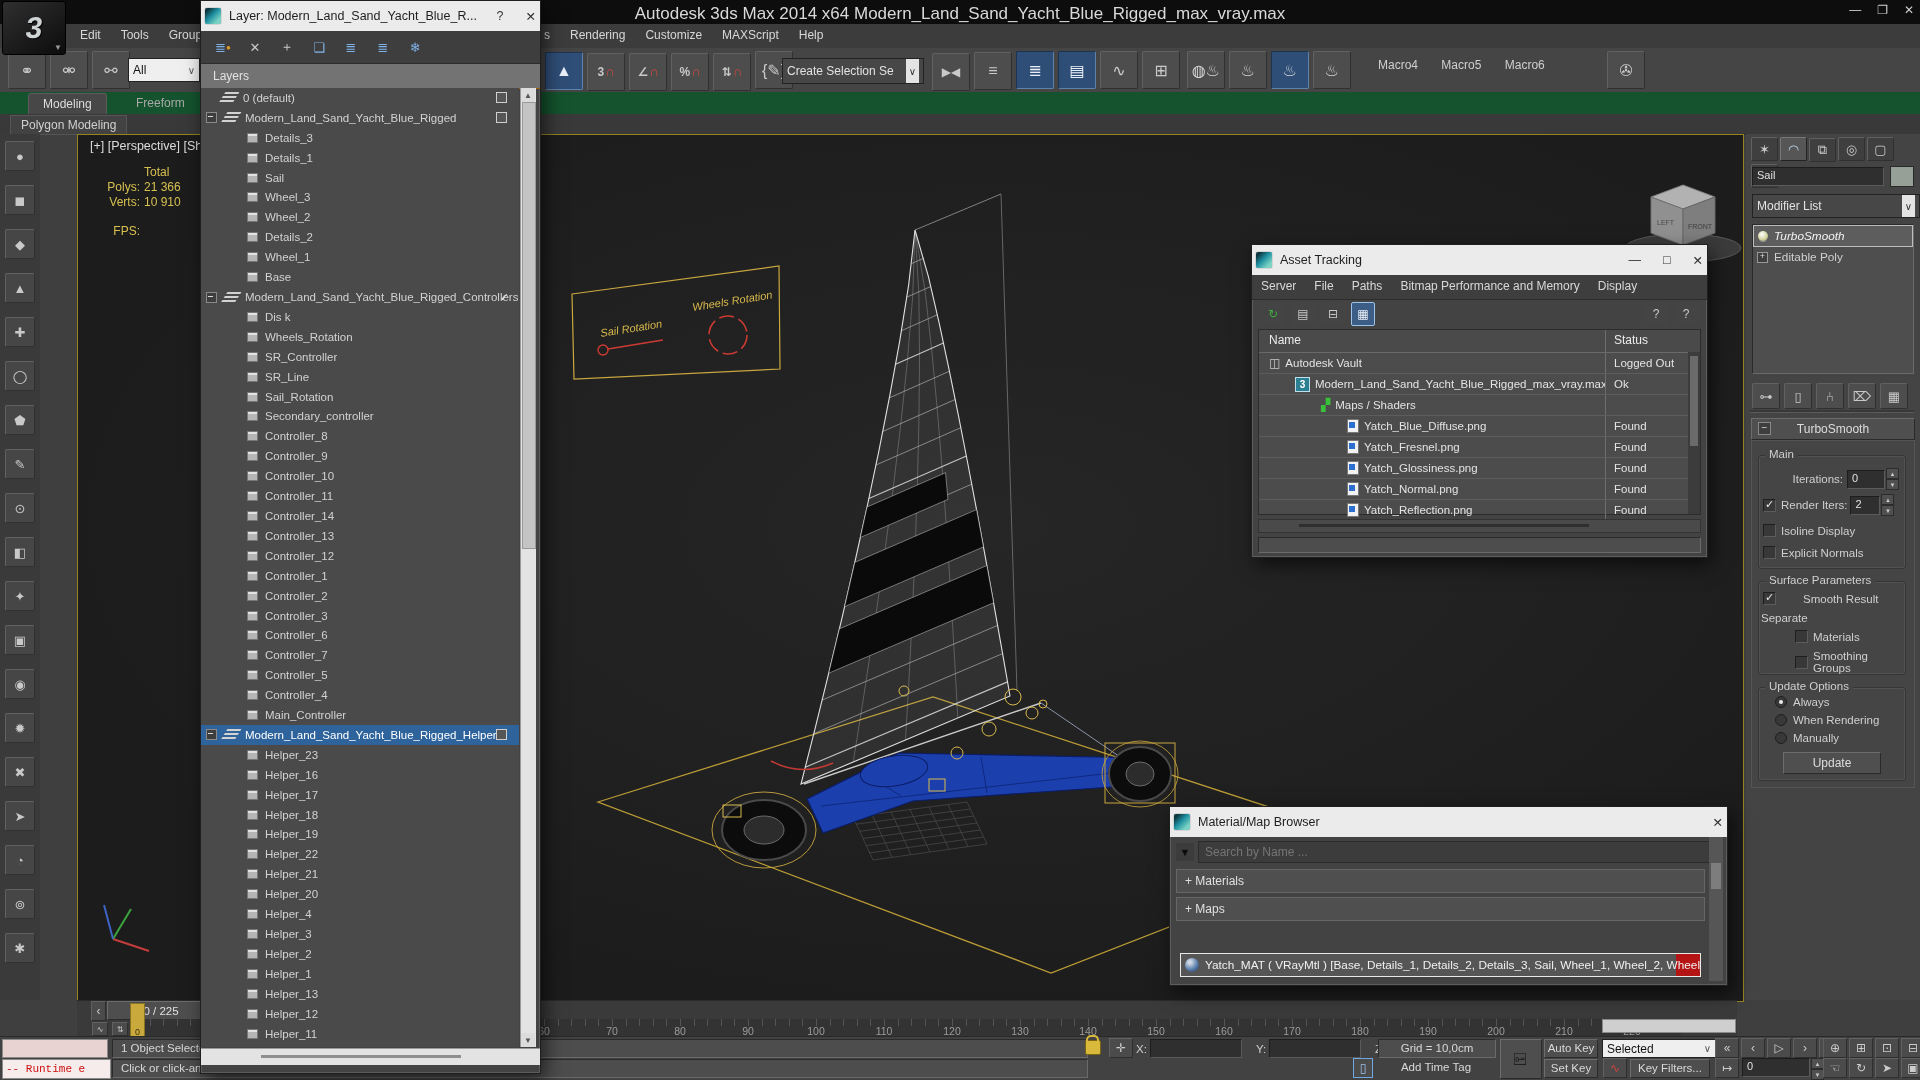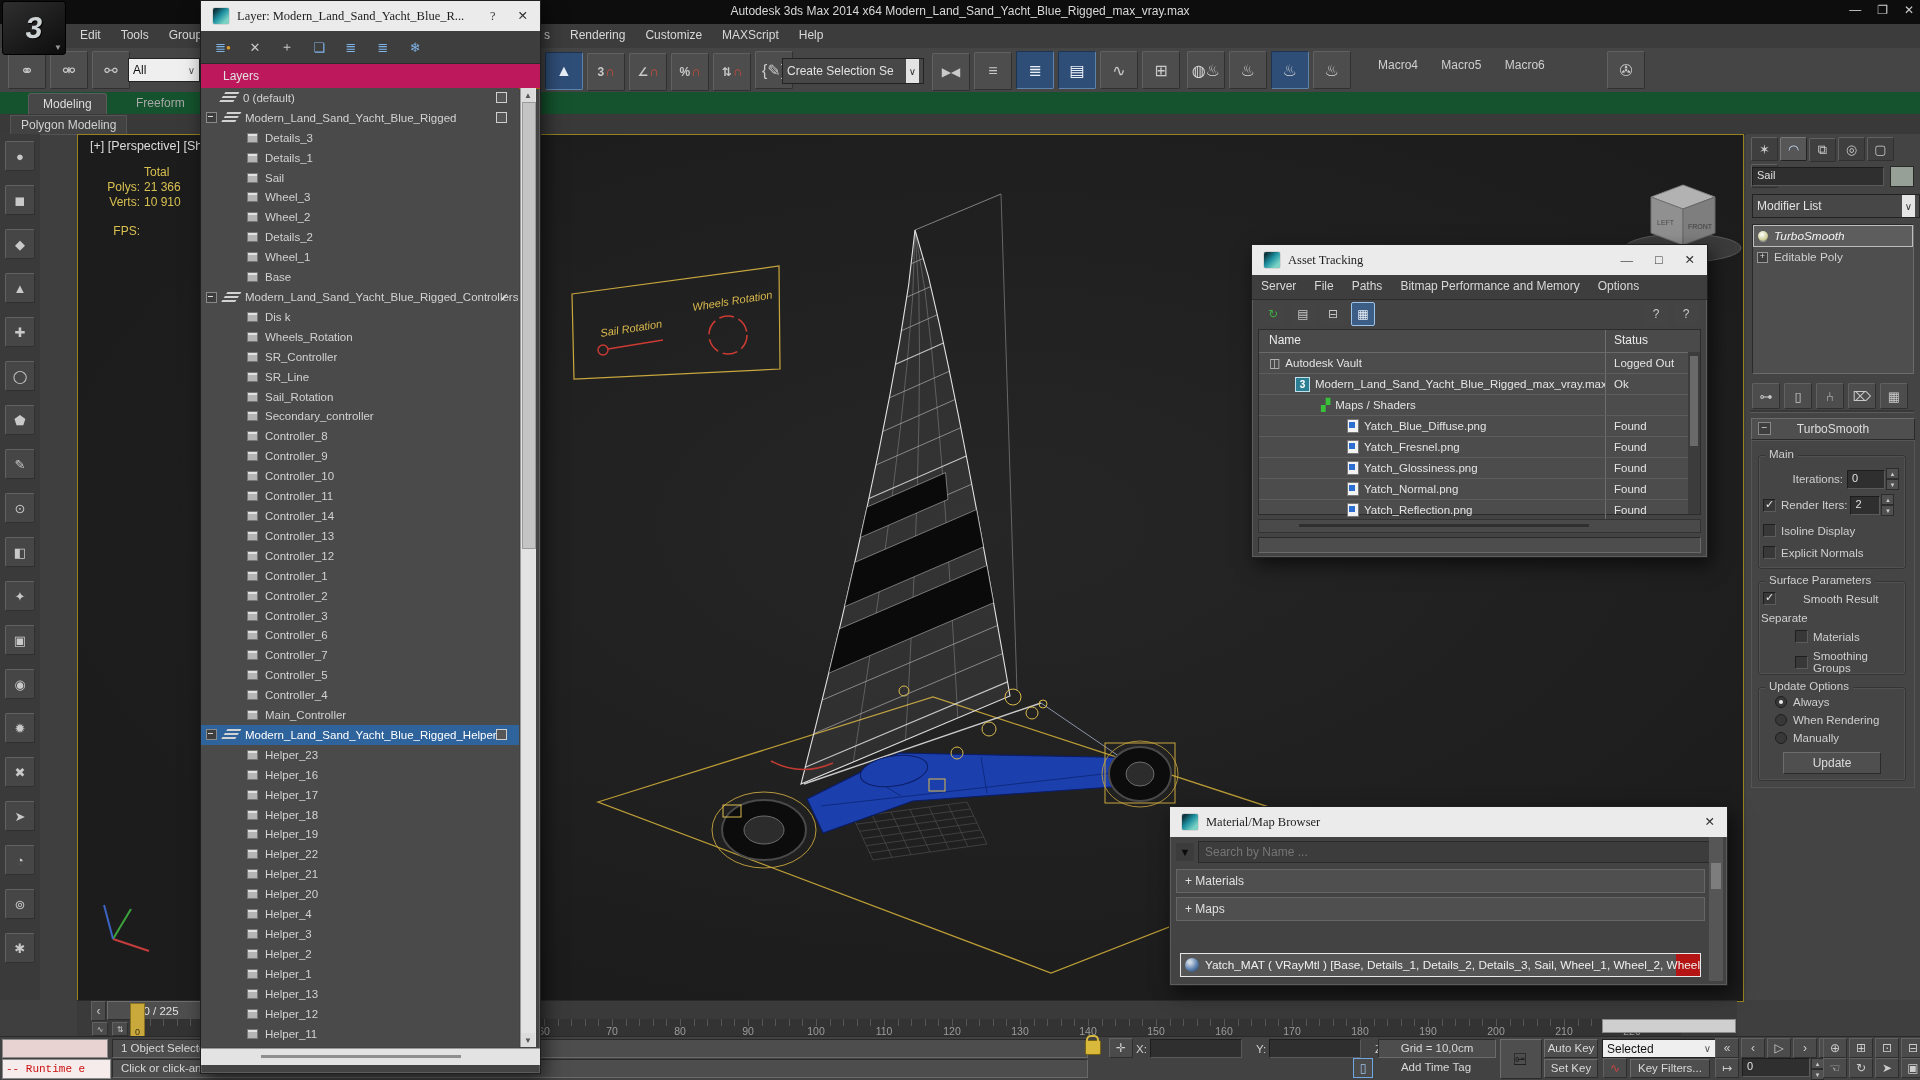--- a/index.html
+++ b/index.html
@@ -3,21 +3,21 @@
 <meta charset="utf-8">
 <style>
   html,body{margin:0;padding:0;background:#222;}
   #root{position:relative;width:1920px;height:1080px;background:#3f3f3f;overflow:hidden;
         font-family:"Liberation Sans","DejaVu Sans",sans-serif;font-size:12px;color:#d6d6d6;}
   .abs{position:absolute;}
   .sunken{background:#4d4d4d;border:1px solid;border-color:#2a2a2a #6a6a6a #6a6a6a #2a2a2a;}
   .raised{background:#4e4e4e;border:1px solid;border-color:#6d6d6d #2b2b2b #2b2b2b #6d6d6d;}
   
   #titlebar{left:0;top:0;width:1920px;height:24px;background:#0d0d0d;color:#d9d9d9;}
-  #titlebar .tb-text{position:absolute;top:4px;width:100%;text-align:center;font-size:12px;}
+  #titlebar .tb-text{position:absolute;top:4px;width:100%;text-align:center;font-size:17px;}
   .winbtns{position:absolute;right:6px;top:3px;display:flex;gap:16px;color:#cfcfcf;font-size:12px;}
   .winbtns span{cursor:default;}
   #appbtn{left:2px;top:1px;width:62px;height:52px;background:linear-gradient(145deg,#2f2f2f,#0c0c0c);
           border:1px solid #000;border-radius:3px;z-index:5;display:flex;align-items:center;justify-content:center;}
   #appbtn .logo3{font-size:30px;font-weight:bold;color:#cfd4d6;transform:skewX(-8deg);text-shadow:1px 1px 1px #000;}
   #appbtn .dd{position:absolute;right:3px;bottom:2px;font-size:8px;color:#999;}
   #menubar{left:0;top:24px;width:1920px;height:24px;background:#3c3c3c;border-bottom:1px solid #2e2e2e;}
   .menu-item{display:inline-block;padding:4px 10px;color:#d8d8d8;}
   #toolbar{left:0;top:48px;width:1920px;height:44px;background:#454545;border-bottom:1px solid #2b2b2b;}
   .tico{display:inline-flex;align-items:center;justify-content:center;width:36px;height:36px;margin:3px 2px;
@@ -82,31 +82,31 @@
   #statusbar{left:0;top:1036px;width:1920px;height:44px;background:#424242;border-top:1px solid #2a2a2a;}
   .statusbox{position:absolute;height:17px;line-height:17px;padding-left:8px;font-size:11.5px;color:#d8d8d8;overflow:hidden;white-space:nowrap;}
   #listener-top{left:2px;top:2px;width:104px;height:17px;background:#e9d2d2;border:1px solid #8a8a8a;}
   #listener-bottom{left:2px;top:22px;width:104px;height:18px;background:#f7ecec;border:1px solid #8a8a8a;
                    color:#cc1111;font-family:"Liberation Mono","DejaVu Sans Mono",monospace;font-size:11px;
                    line-height:18px;padding-left:3px;overflow:hidden;white-space:nowrap;}
   .sb-ico{display:inline-flex;align-items:center;justify-content:center;width:22px;height:18px;margin:0 1px;
           background:#4b4b4b;border:1px solid;border-color:#616161 #2e2e2e #2e2e2e #616161;color:#ccc;font-size:12px;}
   
   .dlg{position:absolute;background:#434343;border:1px solid #1f1f1f;box-shadow:0 0 0 1px #5c5c5c inset,4px 7px 18px rgba(0,0,0,.6);}
-  .dlg-title{height:30px;background:#ebebeb;color:#1e1e1e;display:flex;align-items:center;padding:0 12px;font-size:12.5px;font-family:Liberation Serif, serif;}
+  .dlg-title{height:30px;background:#ebebeb;color:#1e1e1e;display:flex;align-items:center;padding:0 4px;font-size:12.5px;}
   .maxlogo{width:16px;height:16px;border-radius:2px;margin-right:8px;flex:none;
            background:linear-gradient(135deg,#0e3740 15%,#1d8fa0 45%,#79d2c3 80%);box-shadow:0 0 1px #000;}
   .dlg-title .x{margin-left:22px;color:#333;}
   .dlg-title .q{margin-left:auto;color:#333;}
   
   #layerdlg{left:200px;top:0px;width:339px;height:1072px;z-index:60;}
   #layerdlg-toolbar{height:32px;background:#3e3e3e;border-bottom:1px solid #2c2c2c;display:flex;align-items:center;padding-left:6px;}
   #layerdlg-toolbar .tico{width:24px;height:24px;font-size:13px;margin:0 3px;background:#3e3e3e;border-color:#3e3e3e;}
   .lyr-glyph{color:#7fb2e5;}
-  #layers-header{height:24px;line-height:24px;padding-left:22px;color:#e2e2e2;border-bottom:1px solid #a16207;background:#be185d;}
+  #layers-header{height:24px;line-height:24px;padding-left:12px;color:#e2e2e2;border-bottom:1px solid #a16207;background:#737373;}
   #layer-list{position:absolute;left:0px;top:87px;width:318px;bottom:26px;background:#4a4a4a;overflow:hidden;}
   .lrow{height:19.92px;display:flex;align-items:center;position:relative;font-size:11.5px;color:#d2d2d2;}
   .lrow.sel{background:#2e639c;color:#fff;}
   .minusbox{width:9px;height:9px;flex:none;margin-left:5px;background:#3e3e3e;border:1px solid #8a8a8a;position:relative;}
   .minusbox::after{content:"";position:absolute;left:1px;top:3px;width:5px;height:1px;background:#d8d8d8;}
   .lyr-stack{width:14px;height:11px;flex:none;margin-left:7px;transform:skewX(-32deg);
              background:repeating-linear-gradient(#d2d2d2 0 2px,transparent 2px 4px);}
   .lrow.kind-root .lyr-stack{margin-left:21px;}
   .cubeicon{width:9px;height:8px;flex:none;margin-left:46px;background:#b5b5b5;border:1px solid #777;
             box-shadow:inset 0 2px 0 #e2e2e2;}
@@ -595,21 +595,21 @@
   </div>
 
   <div id="assetdlg" class="dlg">
     <div class="dlg-title">
       <span class="maxlogo"></span>
       <span>Asset Tracking</span>
       <span class="q">—</span>
       <span class="x">□</span>
       <span class="x">✕</span>
     </div>
-    <div id="asset-menu"><span class="menu-item">Server</span><span class="menu-item">File</span><span class="menu-item">Paths</span><span class="menu-item">Bitmap Performance and Memory</span><span class="menu-item">Options</span></div>
+    <div id="asset-menu"><span class="menu-item">Server</span><span class="menu-item">File</span><span class="menu-item">Paths</span><span class="menu-item">Bitmap Performance and Memory</span><span class="menu-item">Display</span></div>
     <div id="asset-toolbar">
         <span class="tico">
           <span style="color:#3fae3f">↻</span>
         </span>
         <span class="tico">▤</span>
         <span class="tico">⊟</span>
         <span class="tico pressed">▦</span>
         <span class="spacer"></span>
         <span class="tico">?</span>
         <span class="tico">?</span>

